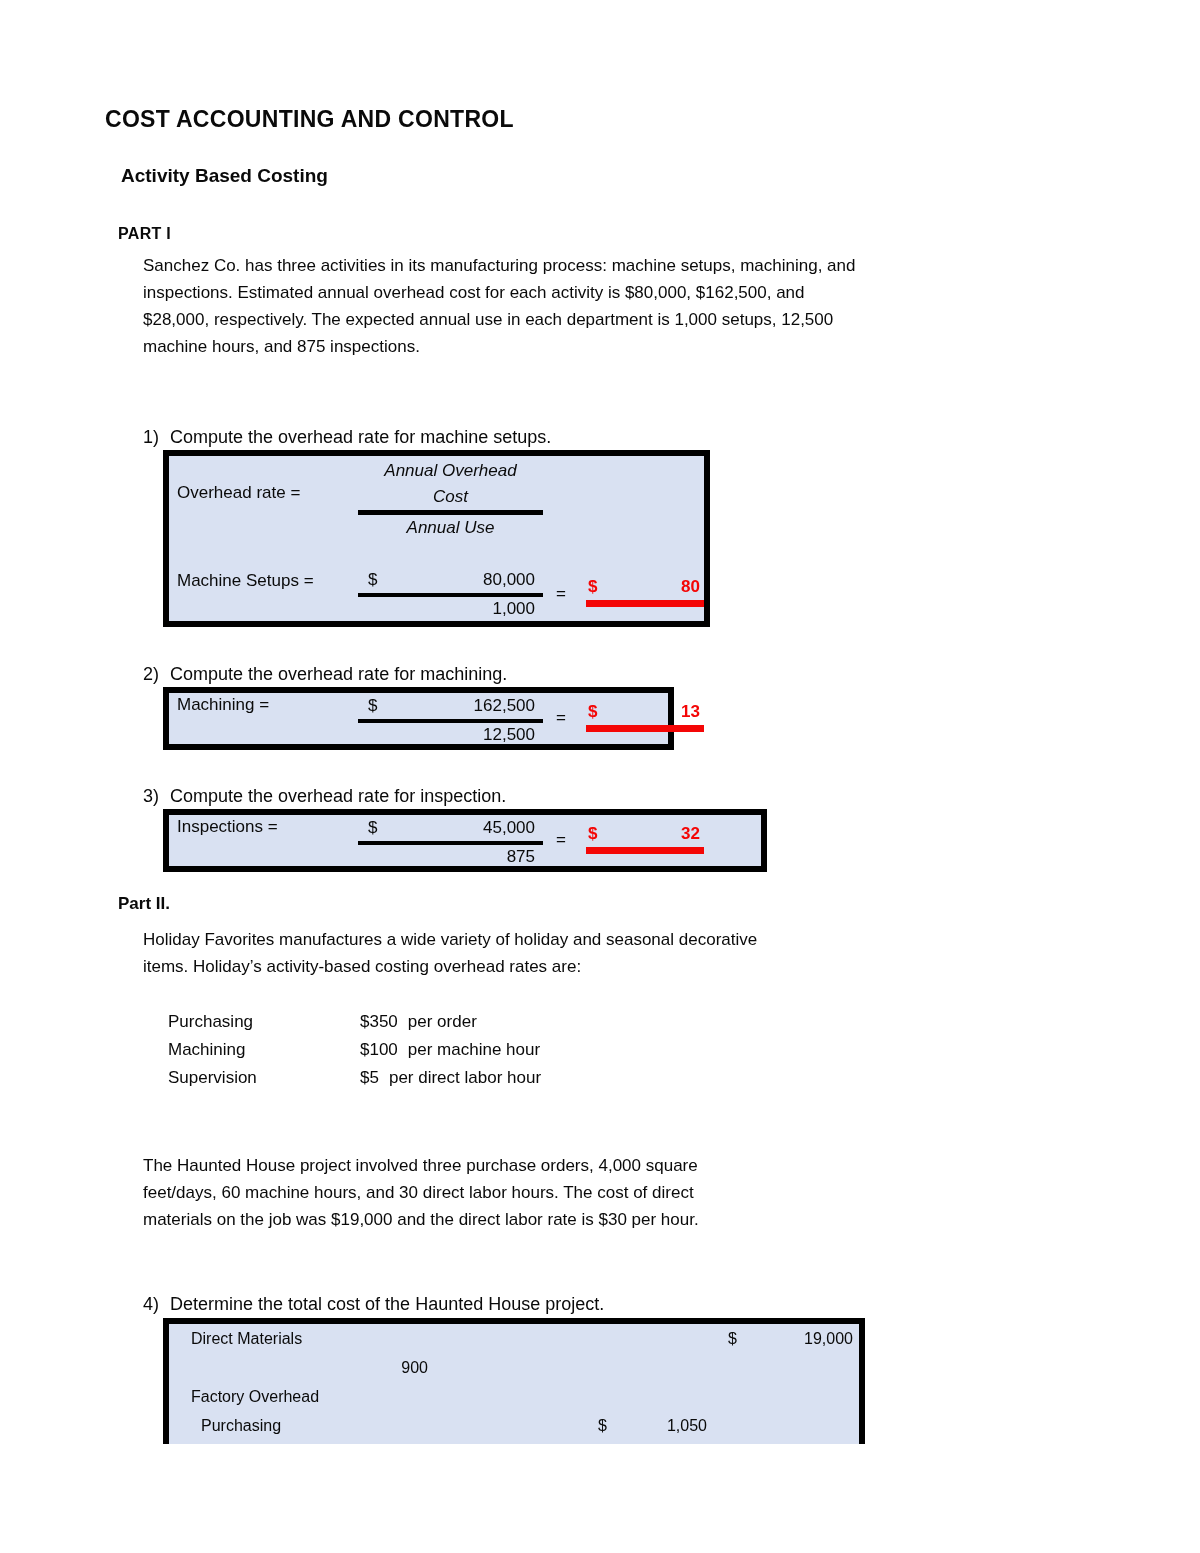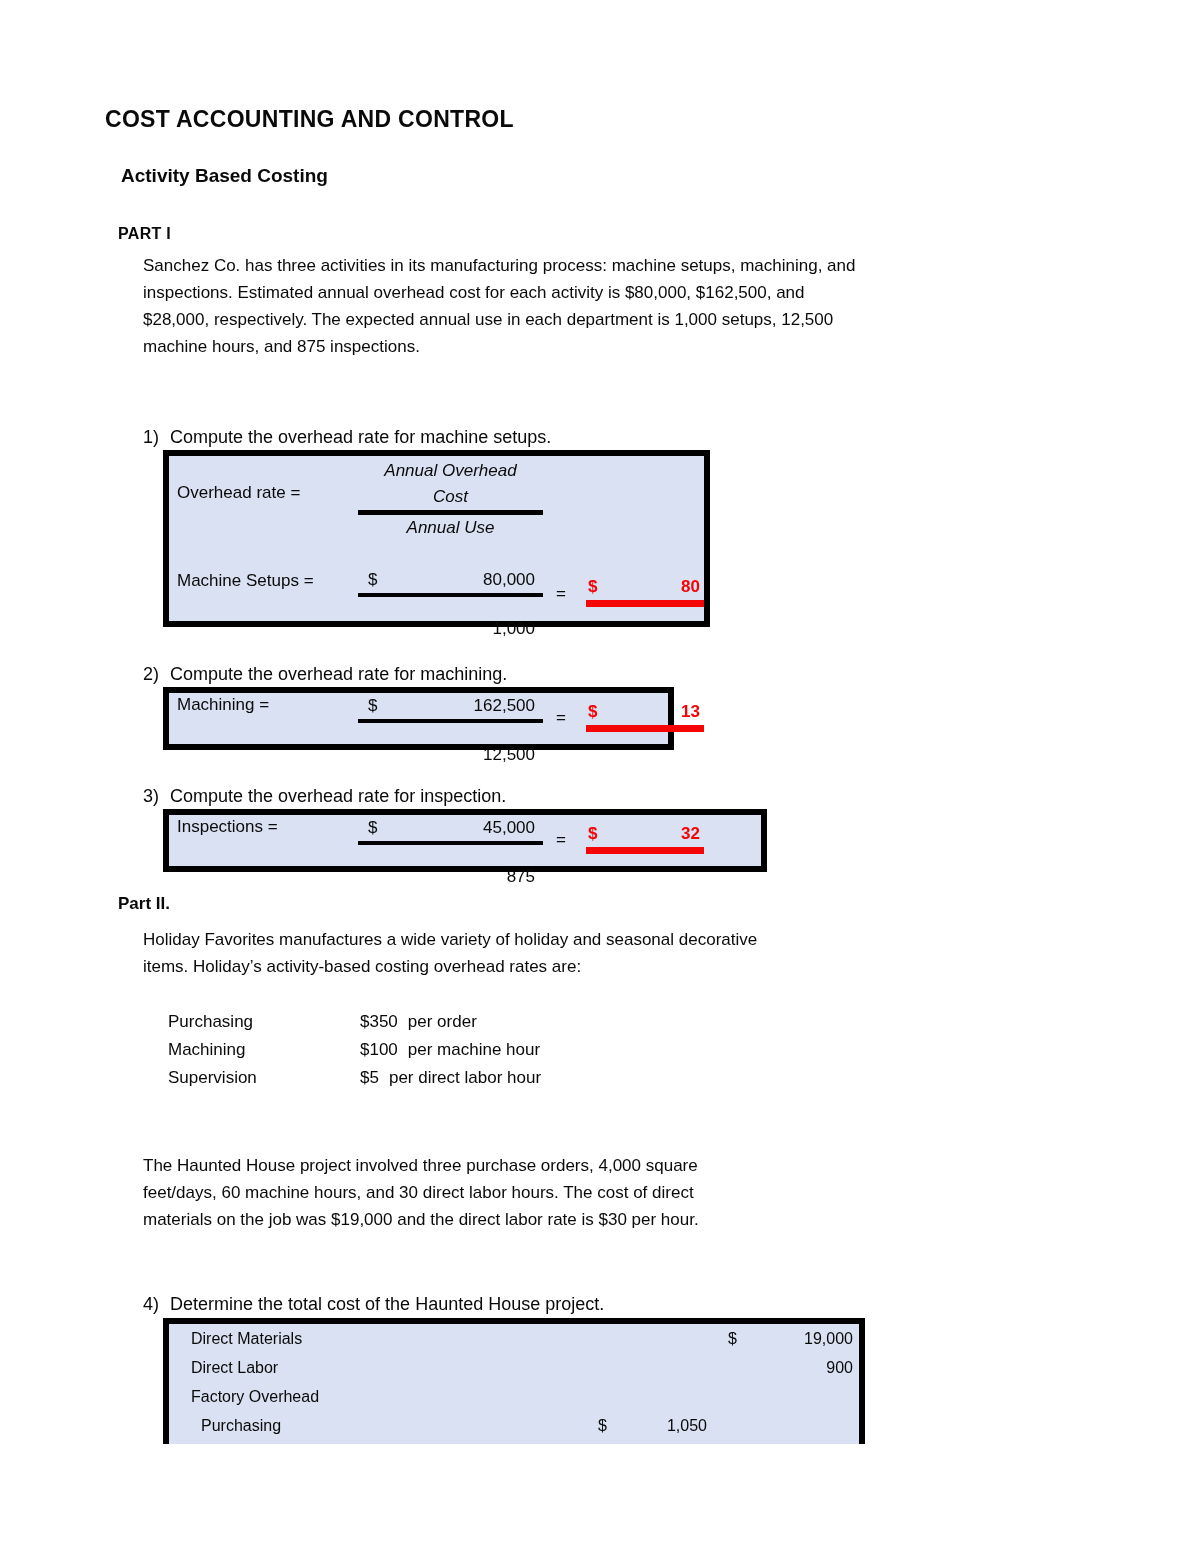--- a/index.html
+++ b/index.html
@@ -44,21 +44,21 @@
 
   .cbi { position: absolute; white-space: nowrap; }
   .calc-label { font-size: 17px; line-height: 20px; }
 
   .frac { display: flex; flex-direction: column; }
   .frac-line { text-align: center; font-size: 17px; height: 26px; line-height: 26px; }
   .frac-bar  { height: 4px; background: #000000; }
   .frac-bar.thick { height: 5px; }
   .frac-num  { display: flex; justify-content: space-between; height: 26px; line-height: 26px;
                font-size: 17px; padding: 0 8px 0 10px; }
-  .frac-den  { text-align: right; padding-right: 8px; height: 24px; line-height: 24px; font-size: 17px; margin-top: 20px; }
+  .frac-den  { text-align: right; padding-right: 8px; height: 24px; line-height: 24px; font-size: 17px; }
 
   .eq { font-size: 17px; line-height: 20px; }
 
   .result {
     display: flex; justify-content: space-between;
     color: #f40606; font-weight: bold; font-size: 17px; line-height: 26px;
     border-bottom: 7px solid #f40606;
     padding: 0 4px 0 2px;
     box-sizing: border-box;
   }
@@ -217,21 +217,20 @@
       <span class="t4mid">
         <span></span>
         <span></span>
       </span>
       <span class="t4right">
         <span>$</span>
         <span>19,000</span>
       </span>
     </div>
     <div class="t4row">
-      <span class="t4label">Direct Labor</span>
       <span class="t4mid">
         <span></span>
         <span></span>
       </span>
       <span class="t4right">
         <span></span>
         <span>900</span>
       </span>
     </div>
     <div class="t4row">

